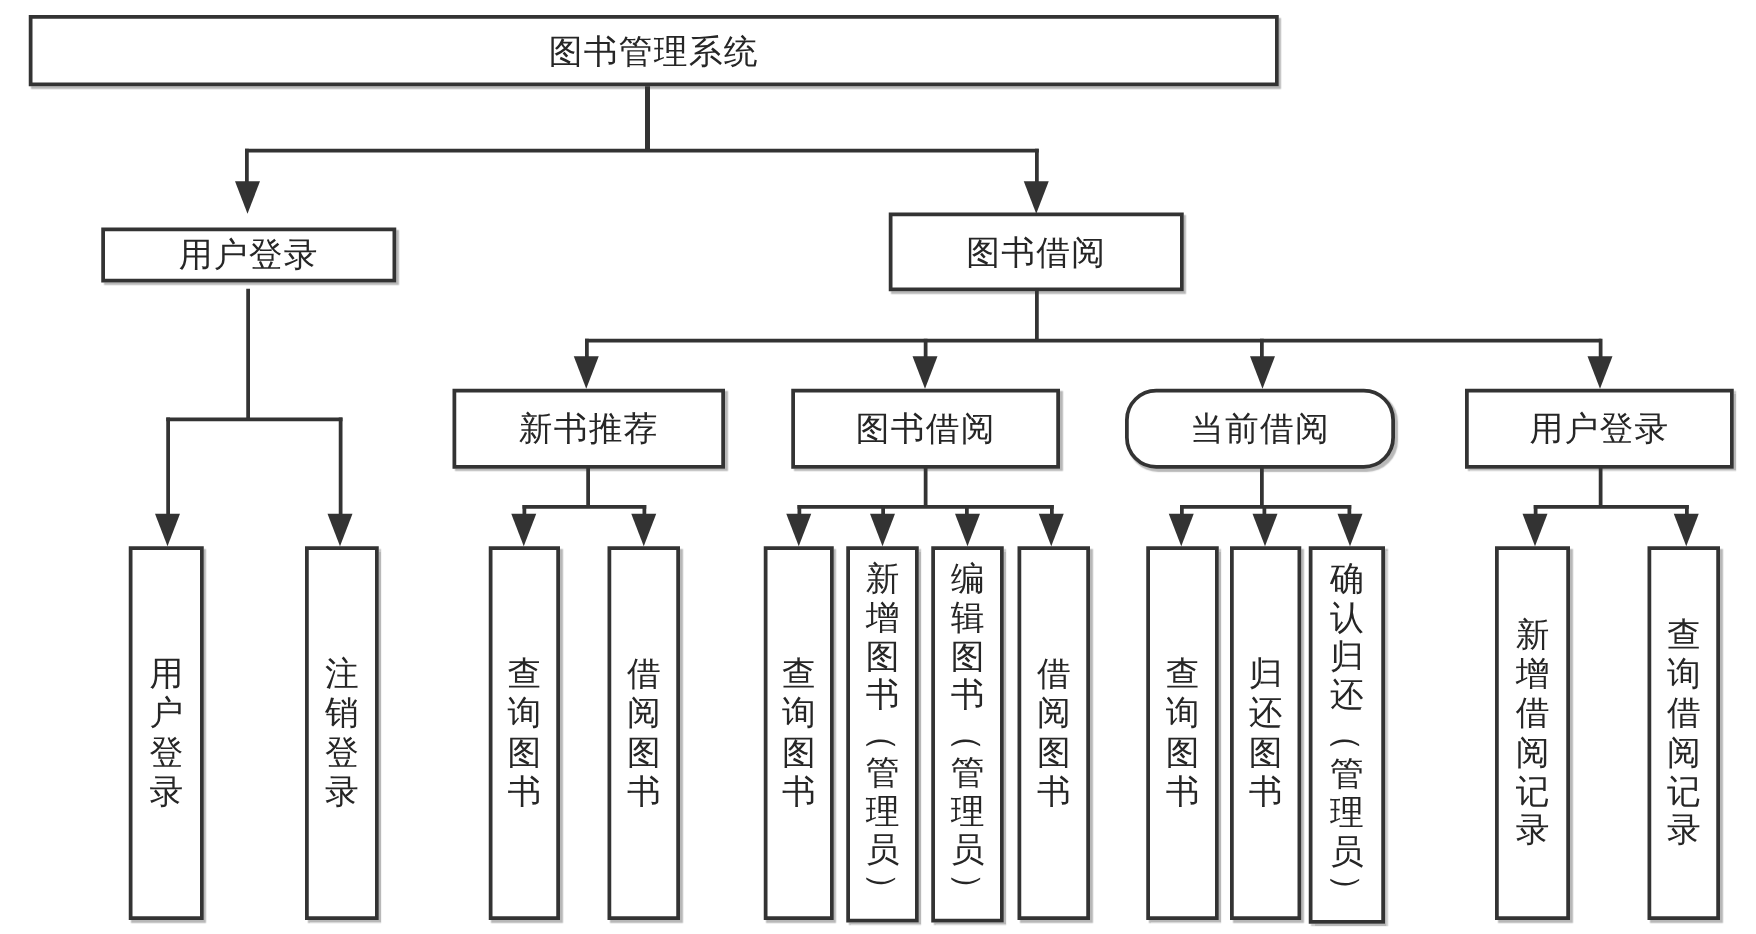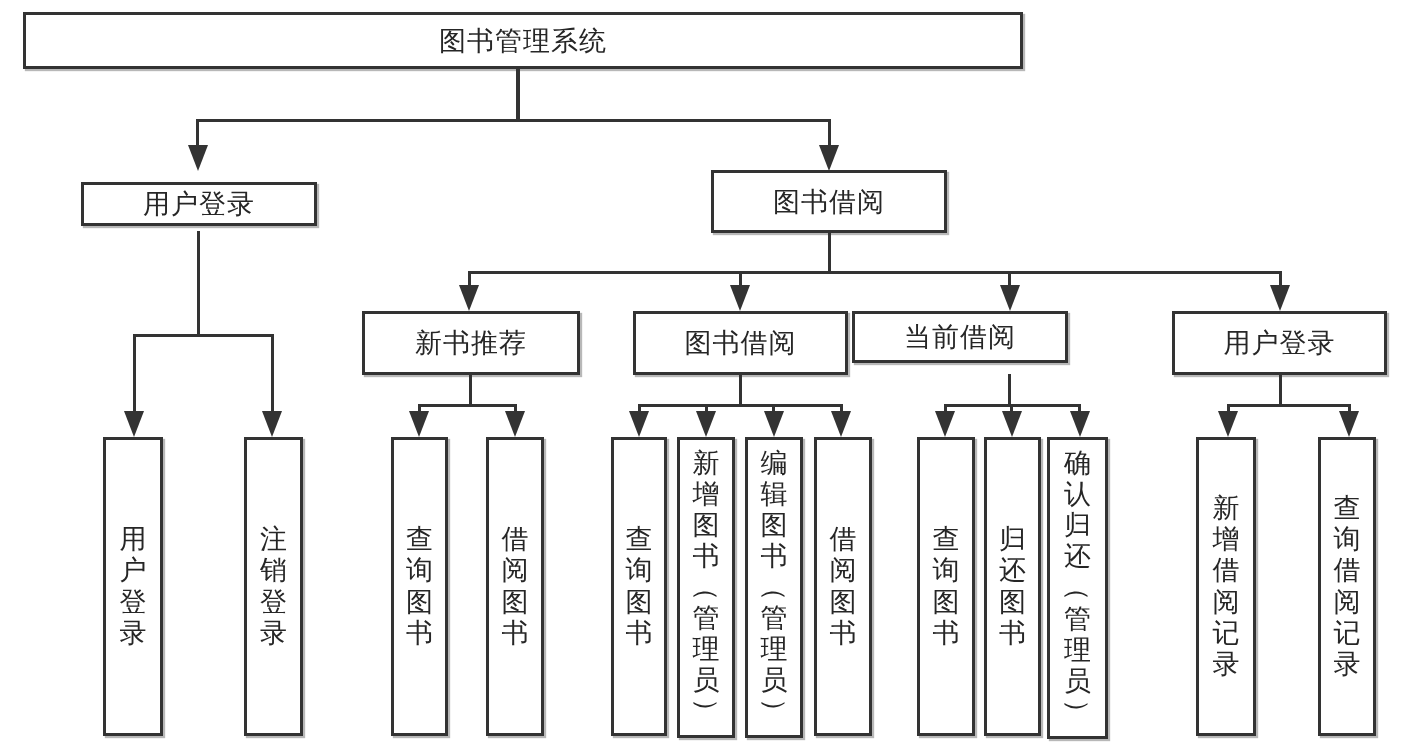--- a/index.html
+++ b/index.html
@@ -61,21 +61,21 @@
   </div>
 
   <div class="node hlabel" style="left:362px;top:311px;width:218px;height:64px;align-items:center;">
     <span>新书推荐</span>
   </div>
 
   <div class="node hlabel" style="left:633px;top:311px;width:215px;height:64px;">
     <span>图书借阅</span>
   </div>
 
-  <div class="node hlabel" style="left:852px;top:311px;width:216px;height:52px;">
+  <div class="node hlabel" style="left:900px;top:311px;width:216px;height:64px;border-radius:25px;">
     <span>当前借阅</span>
   </div>
 
   <div class="node hlabel" style="left:1172px;top:311px;width:215px;height:64px;">
     <span>用户登录</span>
   </div>
 
   <div class="node vnode" style="left:103px;top:437px;width:60px;height:299px;">
     <div class="vlabel">
         <span class="vchar">用</span>

